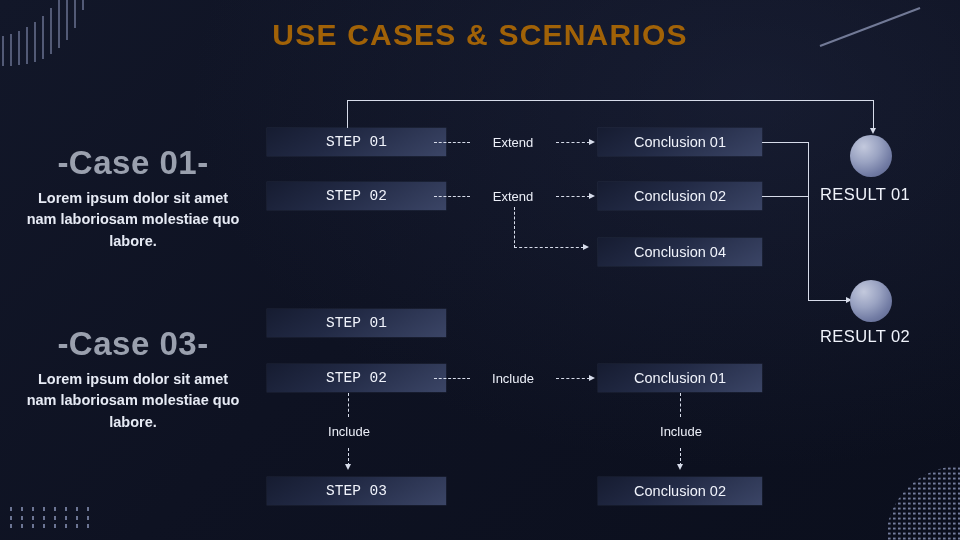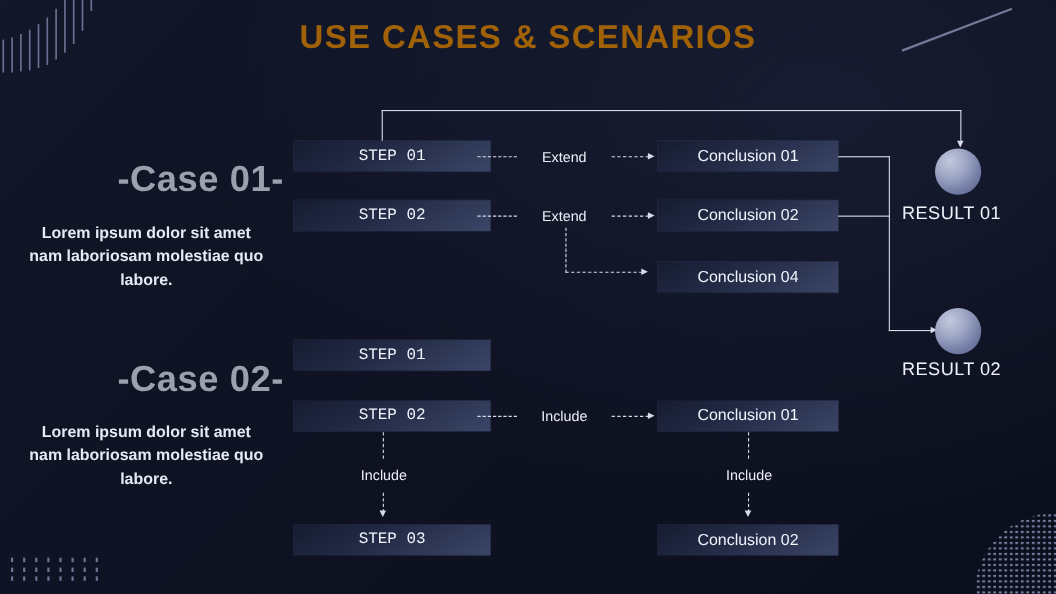--- a/index.html
+++ b/index.html
@@ -27,24 +27,23 @@
     font-size:30px; font-weight:bold; letter-spacing:1.2px; color:#a16207;
   }
 
   
   .case-block { position:absolute; left:8px; width:250px; text-align:center; }
   #case-block-1 { top:144px; }
   #case-block-2 { top:325px; }
   .case-title {
     font-size:33px; font-weight:bold; color:#9aa0ae; letter-spacing:0.5px;
     white-space:nowrap;
-    text-align:right;
   }
   .case-desc {
-    margin-top:20px; font-size:14.5px; line-height:1.48; color:#e6eaf4;
+    margin-top:6px; font-size:14.5px; line-height:1.48; color:#e6eaf4;
     font-weight:bold; padding:0 16px;
   }
 
   
   .flow-box {
     position:absolute; height:28px; line-height:28px; text-align:center;
     font-size:14.5px; color:#f0f3fb;
     background:linear-gradient(150deg,#161c31 0%,#222a45 42%,#3b4566 100%);
     box-shadow:0 0 0 0.5px rgba(90,102,140,0.25);
   }
@@ -156,21 +155,21 @@
 </svg>
 
 <div id="page-title">USE CASES &amp; SCENARIOS</div>
 
 <div class="case-block" id="case-block-1">
   <div class="case-title">-Case 01-</div>
   <div class="case-desc">Lorem ipsum dolor sit amet nam laboriosam molestiae quo labore.</div>
 </div>
 
 <div class="case-block" id="case-block-2">
-  <div class="case-title">-Case 02-</div>
+  <div class="case-title">-Case 03-</div>
   <div class="case-desc">Lorem ipsum dolor sit amet nam laboriosam molestiae quo labore.</div>
 </div>
 
 <div class="ln ln-v" style="left:347px; top:100px; height:29px;"></div>
 <div class="ln ln-h" style="left:347px; top:100px; width:527px;"></div>
 <div class="ln ln-v" style="left:873px; top:100px; height:30px;"></div>
 <div class="arrow-d" style="left:870px; top:128px;"></div>
 
 <div class="flow-box box-step" style="top:128px;">STEP 01</div>
 <div class="dash-h" style="left:434px; top:142px; width:36px;"></div>

